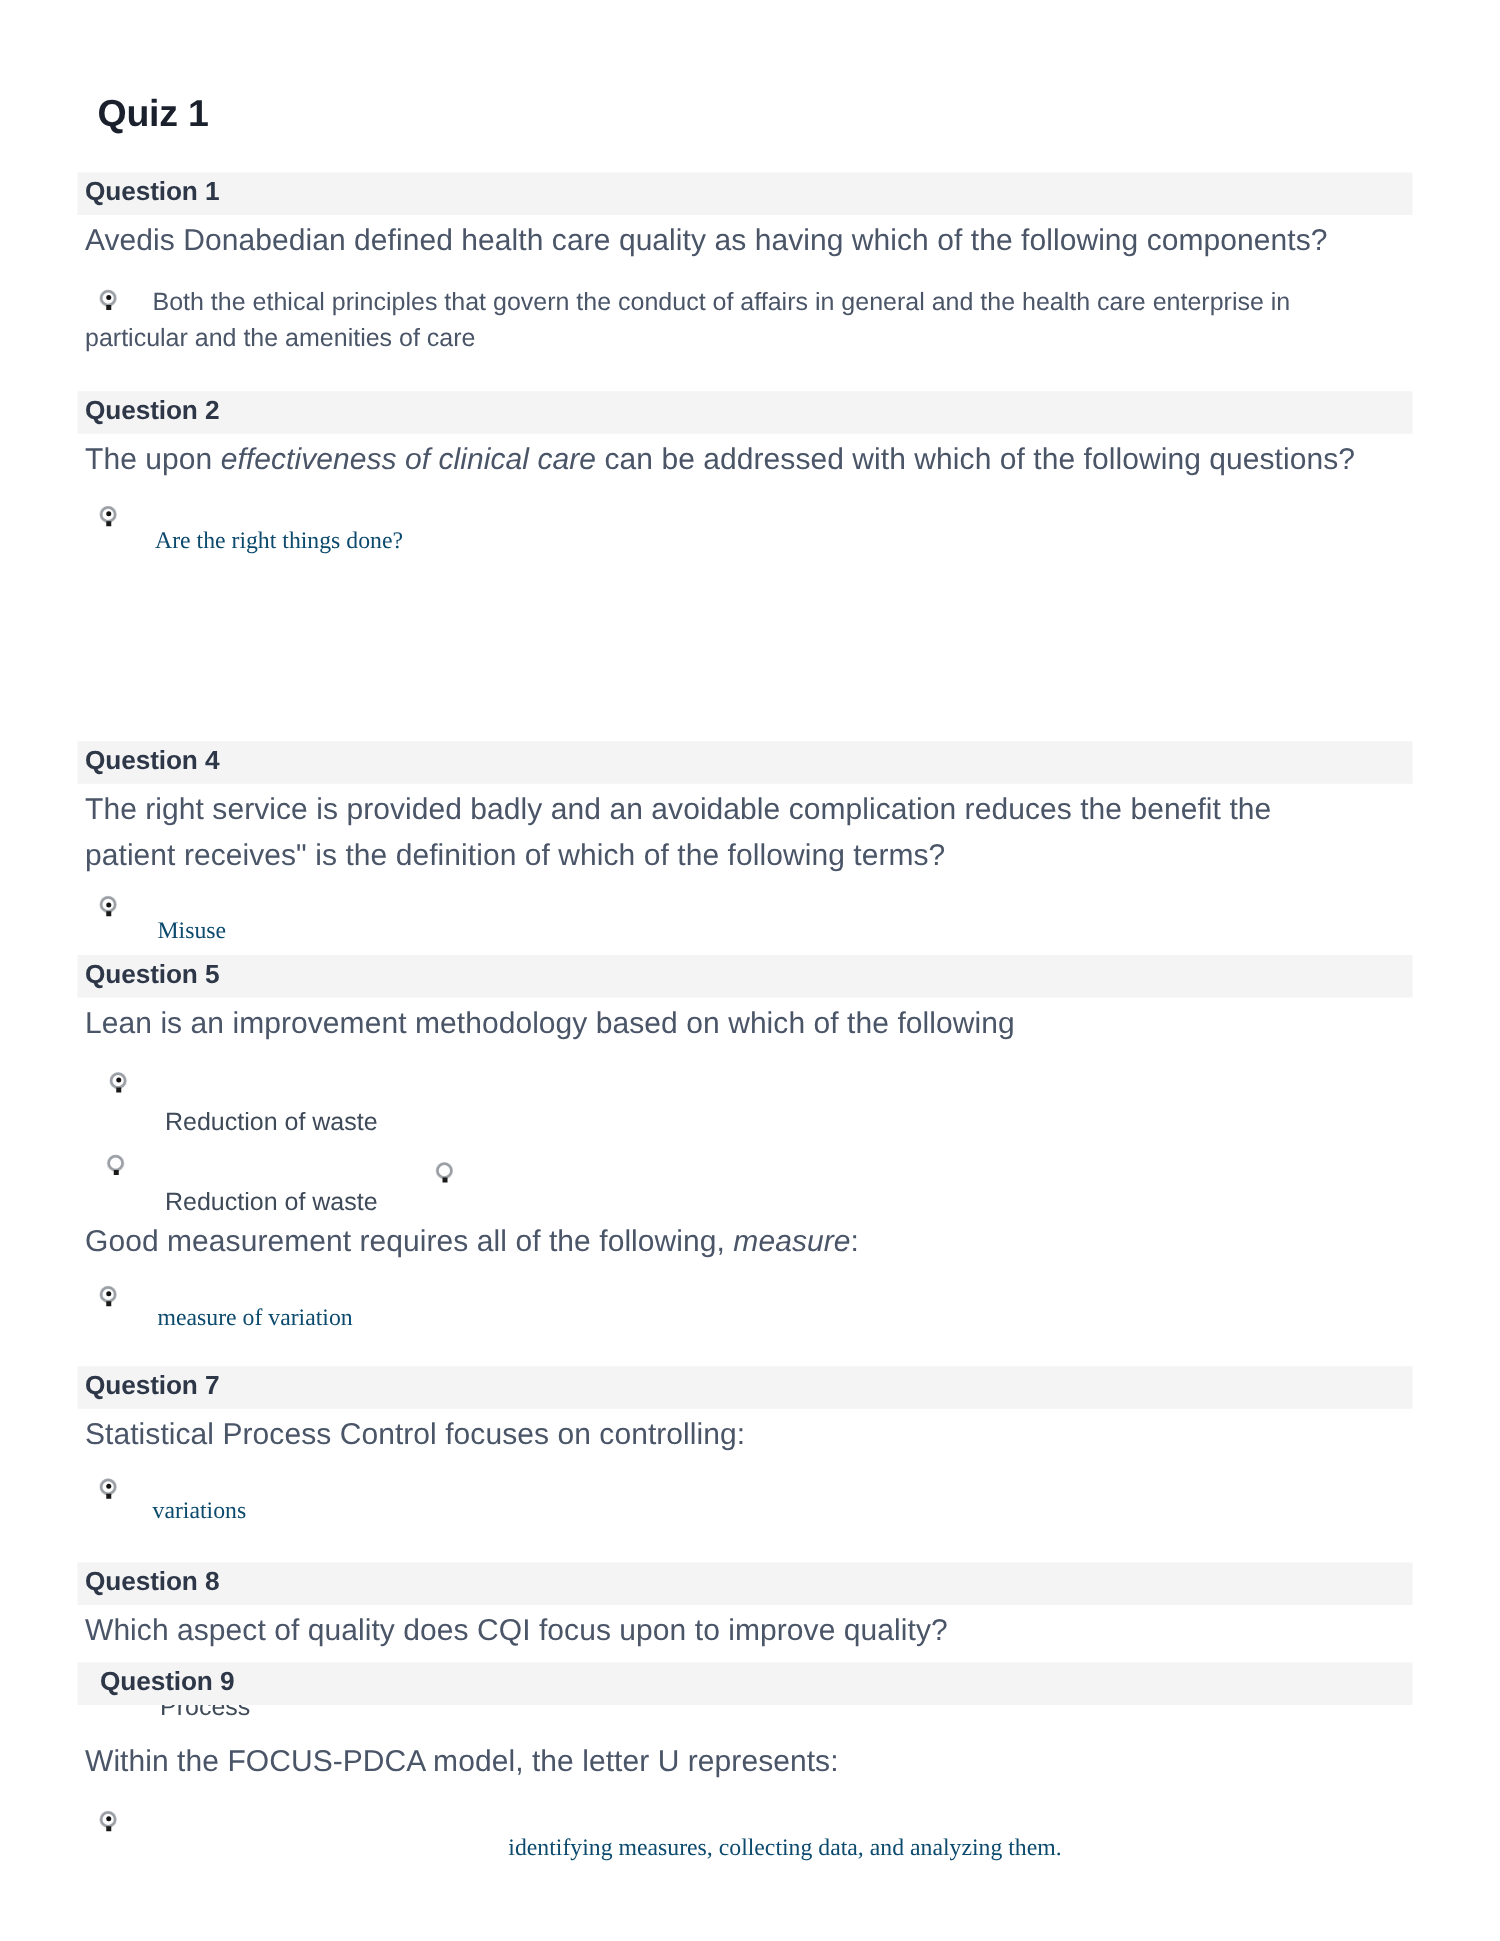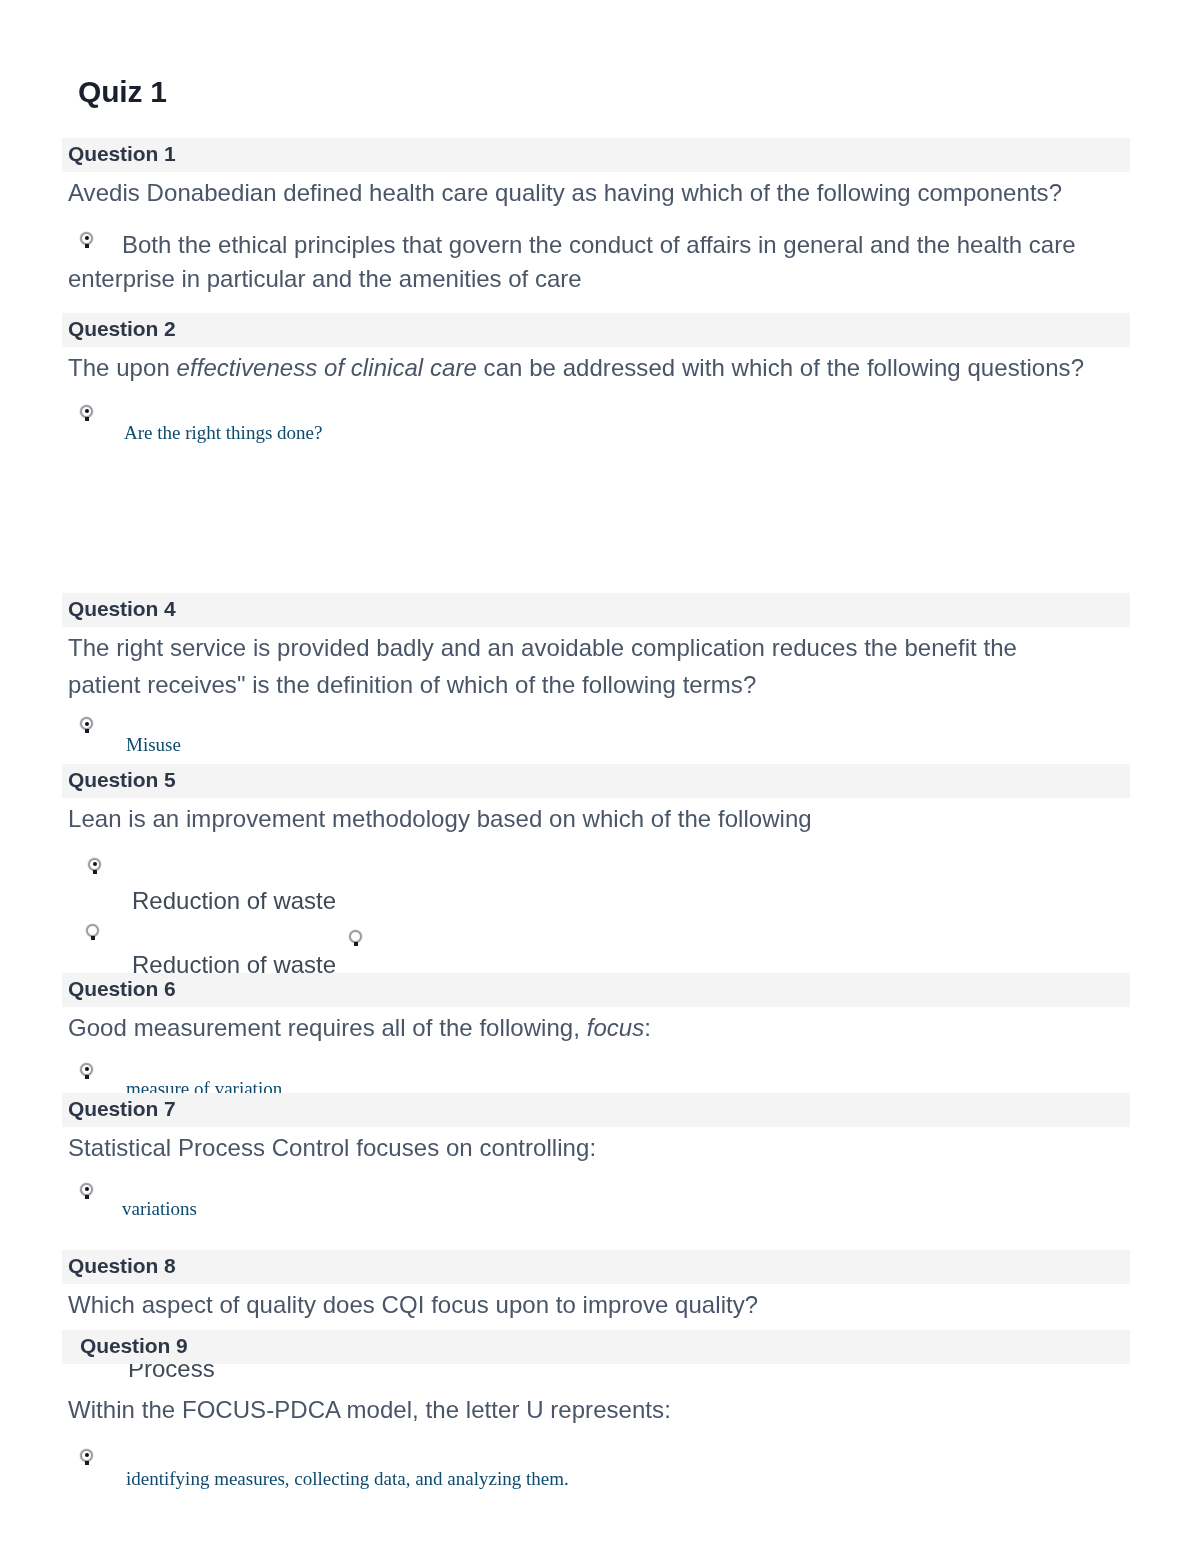--- a/index.html
+++ b/index.html
@@ -103,21 +103,21 @@
     line-height: 1.45;
   }
   .answer-label.serif {
     font-family: "Liberation Serif", serif;
     font-size: 19px;
     color: #0c4a6e;
   }
   .answer-label.sans {
     font-family: "Liberation Sans", sans-serif;
     color: #4a5568;
-    font-size: 24px;
+    font-size: 20px;
   }
   .answer-label.sans.dark {
     color: #3f4a58;
   }
   .stray-radio {
     position: absolute;
   }
 </style>
 </head>
 <body>
@@ -178,23 +178,22 @@
       </div>
       <div class="answer-row" style="min-height:56px;">
         <span class="radio" style="left:18px; top:4px;"></span>
         <span class="radio stray-radio" style="left:281px; top:10px;"></span>
         <span class="answer-label sans dark" style="padding-left:64px; padding-top:28px;">Reduction of waste</span>
       </div>
     </div>
   </div>
 
   <div class="q-block" style="top:973px;">
-    <div class="q-header">Question 6</div>
-    <div class="q-text">
-      <span>Good measurement requires all of the following, </span><span class="ital">focus</span><span>:</span>
+    <div class="q-text">
+      <span>Good measurement requires all of the following, </span><span class="ital">measure</span><span>:</span>
     </div>
     <div class="answers" style="margin-top:16px;">
       <div class="answer-row">
         <span class="radio checked" style="left:12px; top:0px;"></span>
         <span class="answer-label serif" style="padding-left:58px; padding-top:12px;">measure of variation</span>
       </div>
     </div>
   </div>
 
   <div class="q-block" style="top:1093px;">
@@ -224,18 +223,18 @@
   </div>
 
   <div class="q-block" style="top:1330px;">
     <div class="q-header indented">Question 9</div>
     <div class="q-text" style="padding-top:28px;">
       <span>Within the FOCUS-PDCA model, the letter U represents:</span>
     </div>
     <div class="answers" style="margin-top:20px;">
       <div class="answer-row">
         <span class="radio checked" style="left:12px; top:0px;"></span>
-        <span class="answer-label serif" style="padding-left:58px; padding-top:16px;">identifying measures, collecting data, and analyzing them.</span>
+        <span class="answer-label serif" style="padding-left:58px; padding-top:16px;text-align:center;">identifying measures, collecting data, and analyzing them.</span>
       </div>
     </div>
   </div>
 
 </div>
 
 </body></html>

